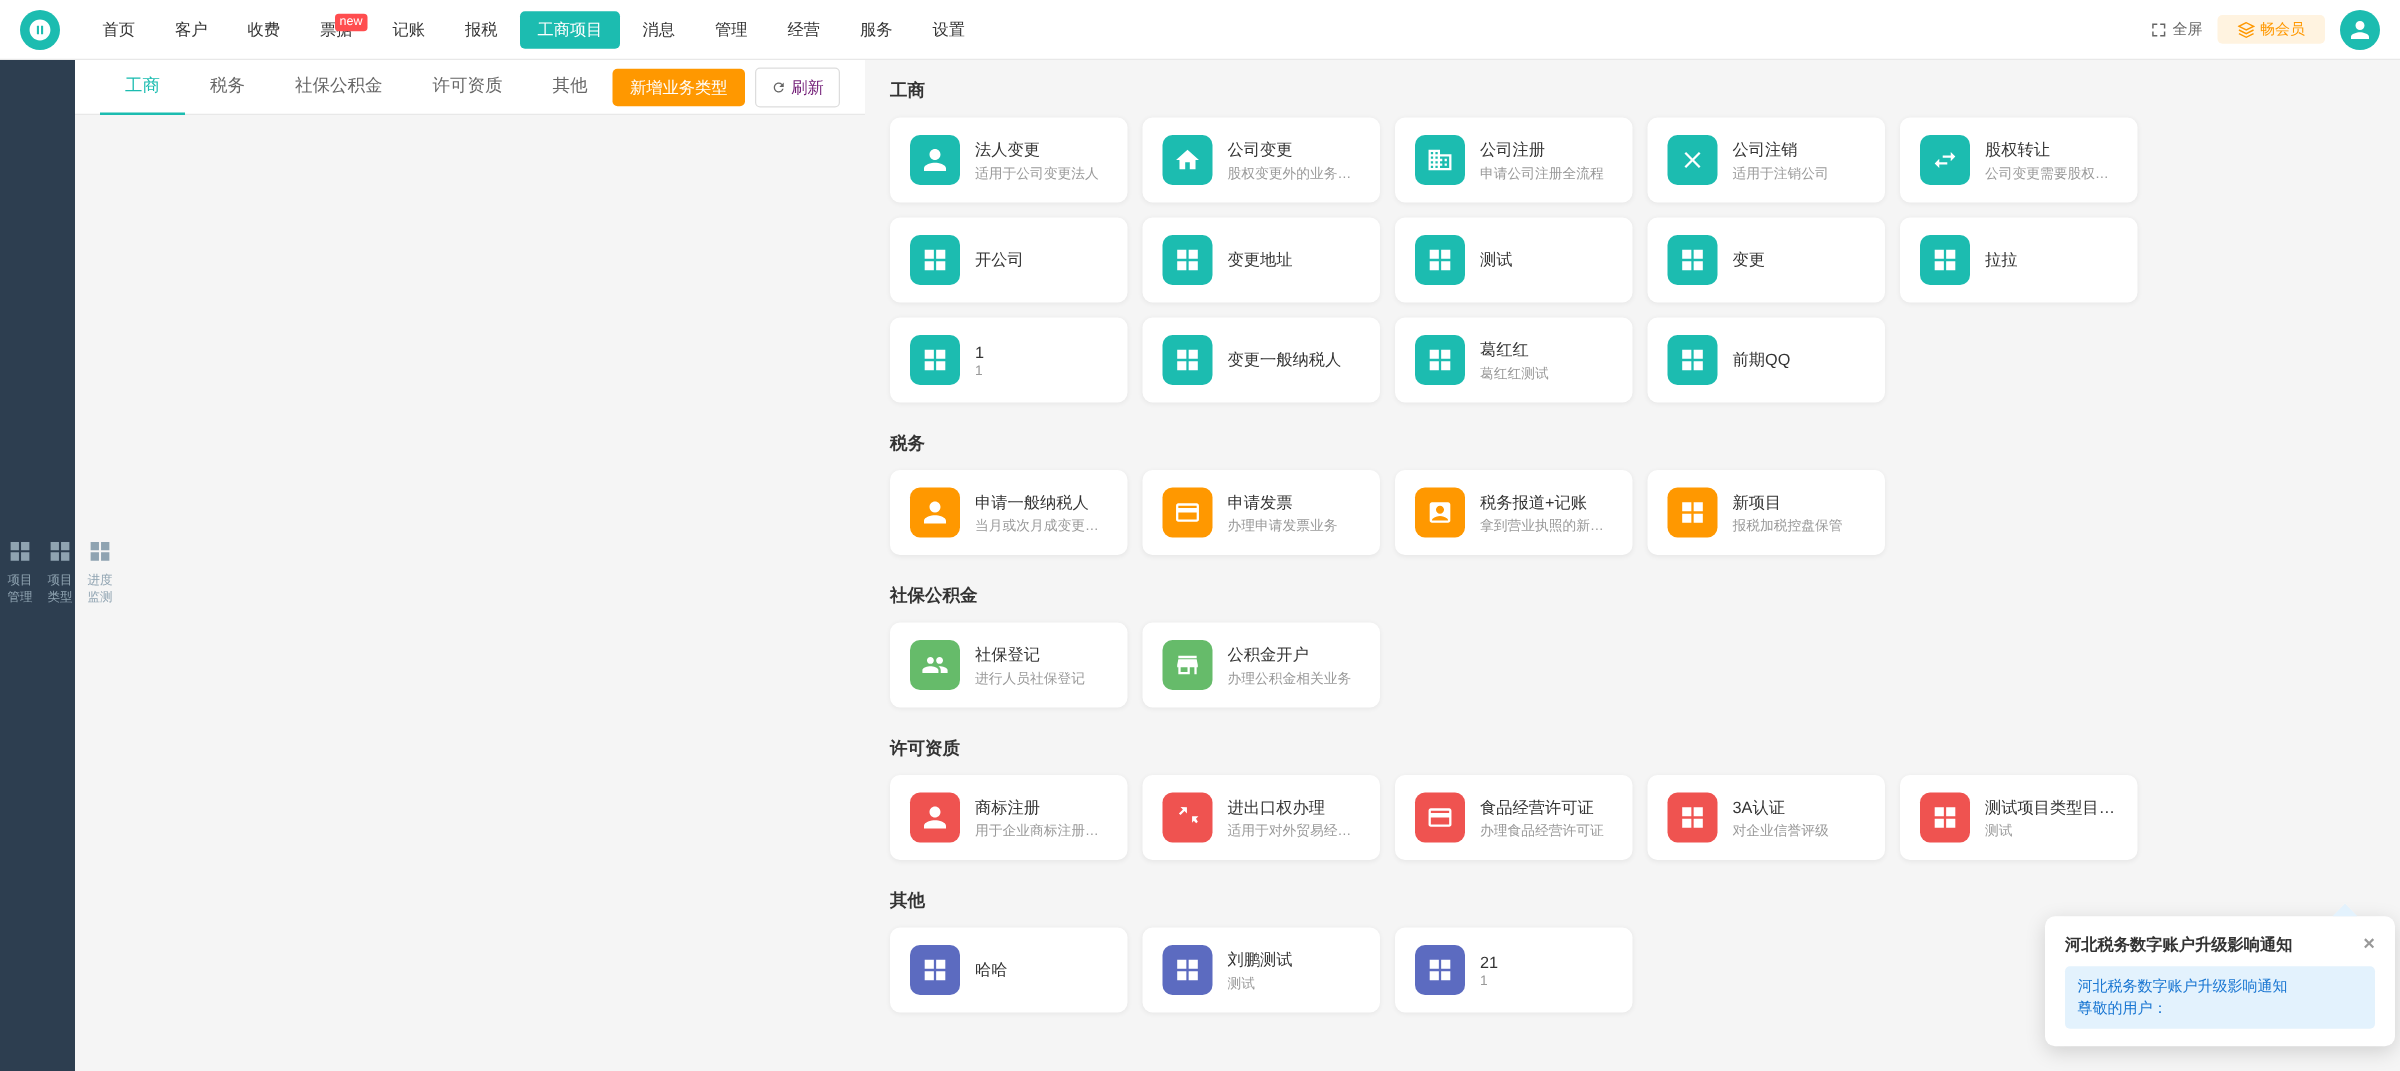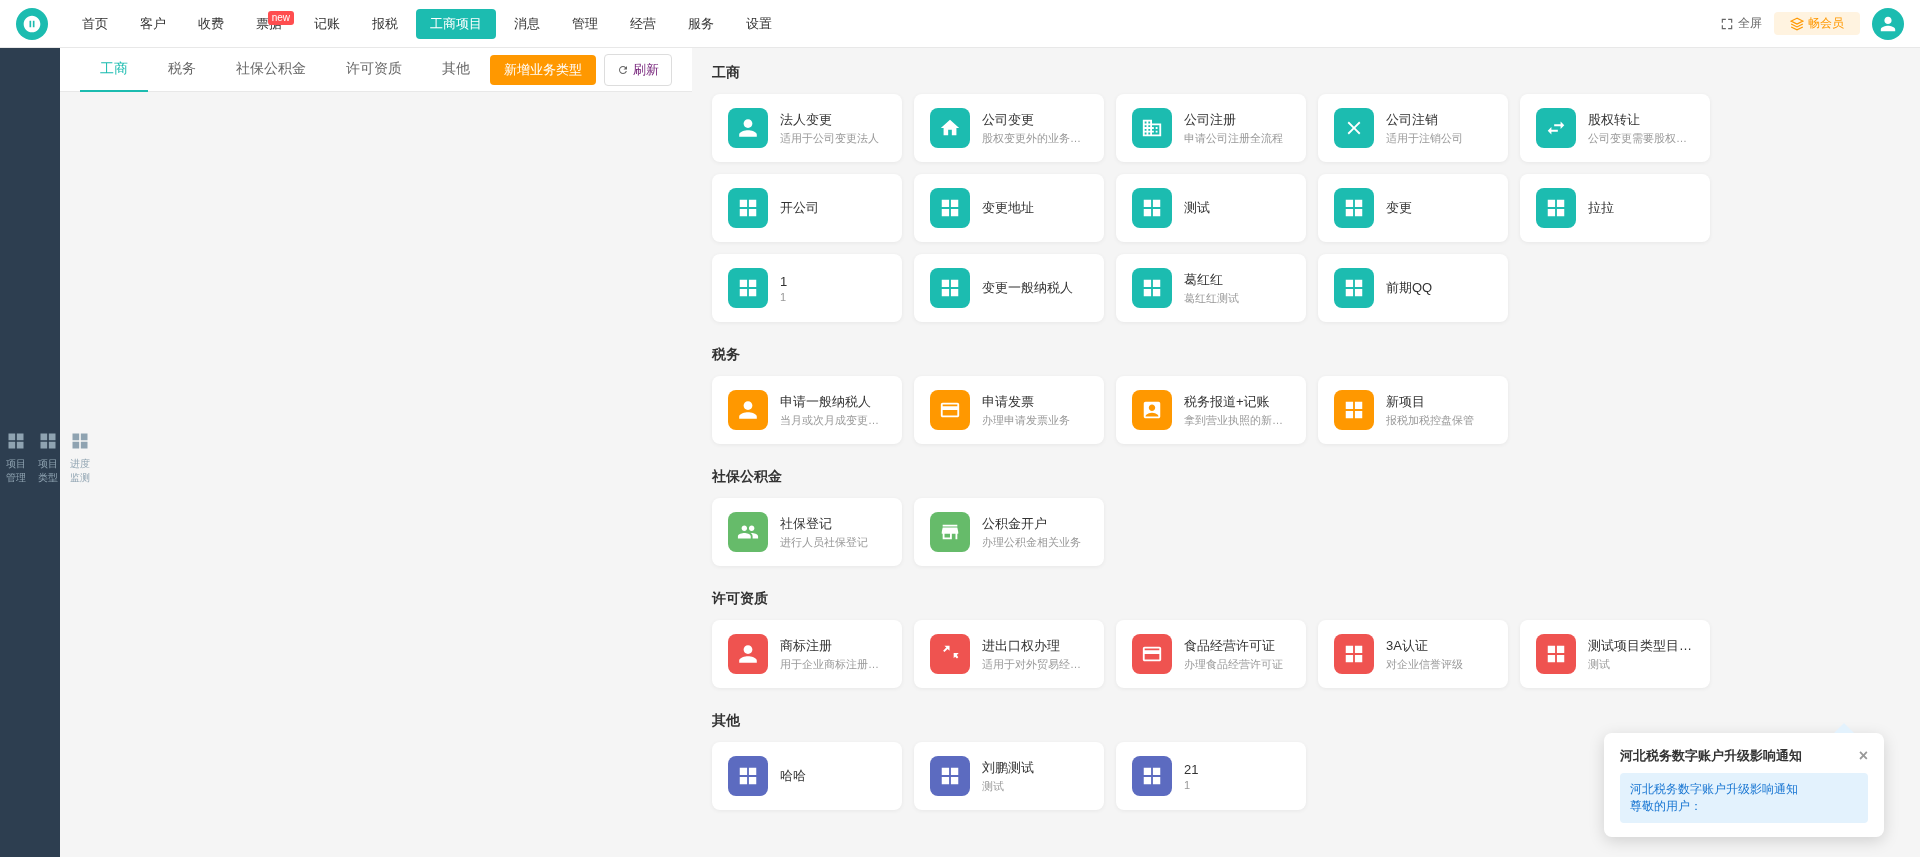--- a/index.html
+++ b/index.html
@@ -156,21 +156,21 @@
     
     .icon-teal { background: #1cbcb0; }
     .icon-orange { background: #ff9800; }
     .icon-red { background: #ef5350; }
     .icon-green { background: #66bb6a; }
     .icon-indigo { background: #5c6bc0; }
 
     
     .notification-popup {
       position: fixed;
-      bottom: 20px; right: 36px;
+      bottom: 20px; right: 4px;
       background: #fff;
       border-radius: 8px;
       box-shadow: 0 4px 16px rgba(0,0,0,0.15);
       padding: 14px 16px;
       width: 280px;
       font-size: 12px;
       z-index: 200;
     }
     .notification-popup .notif-header {
       display: flex; justify-content: space-between; align-items: center;

